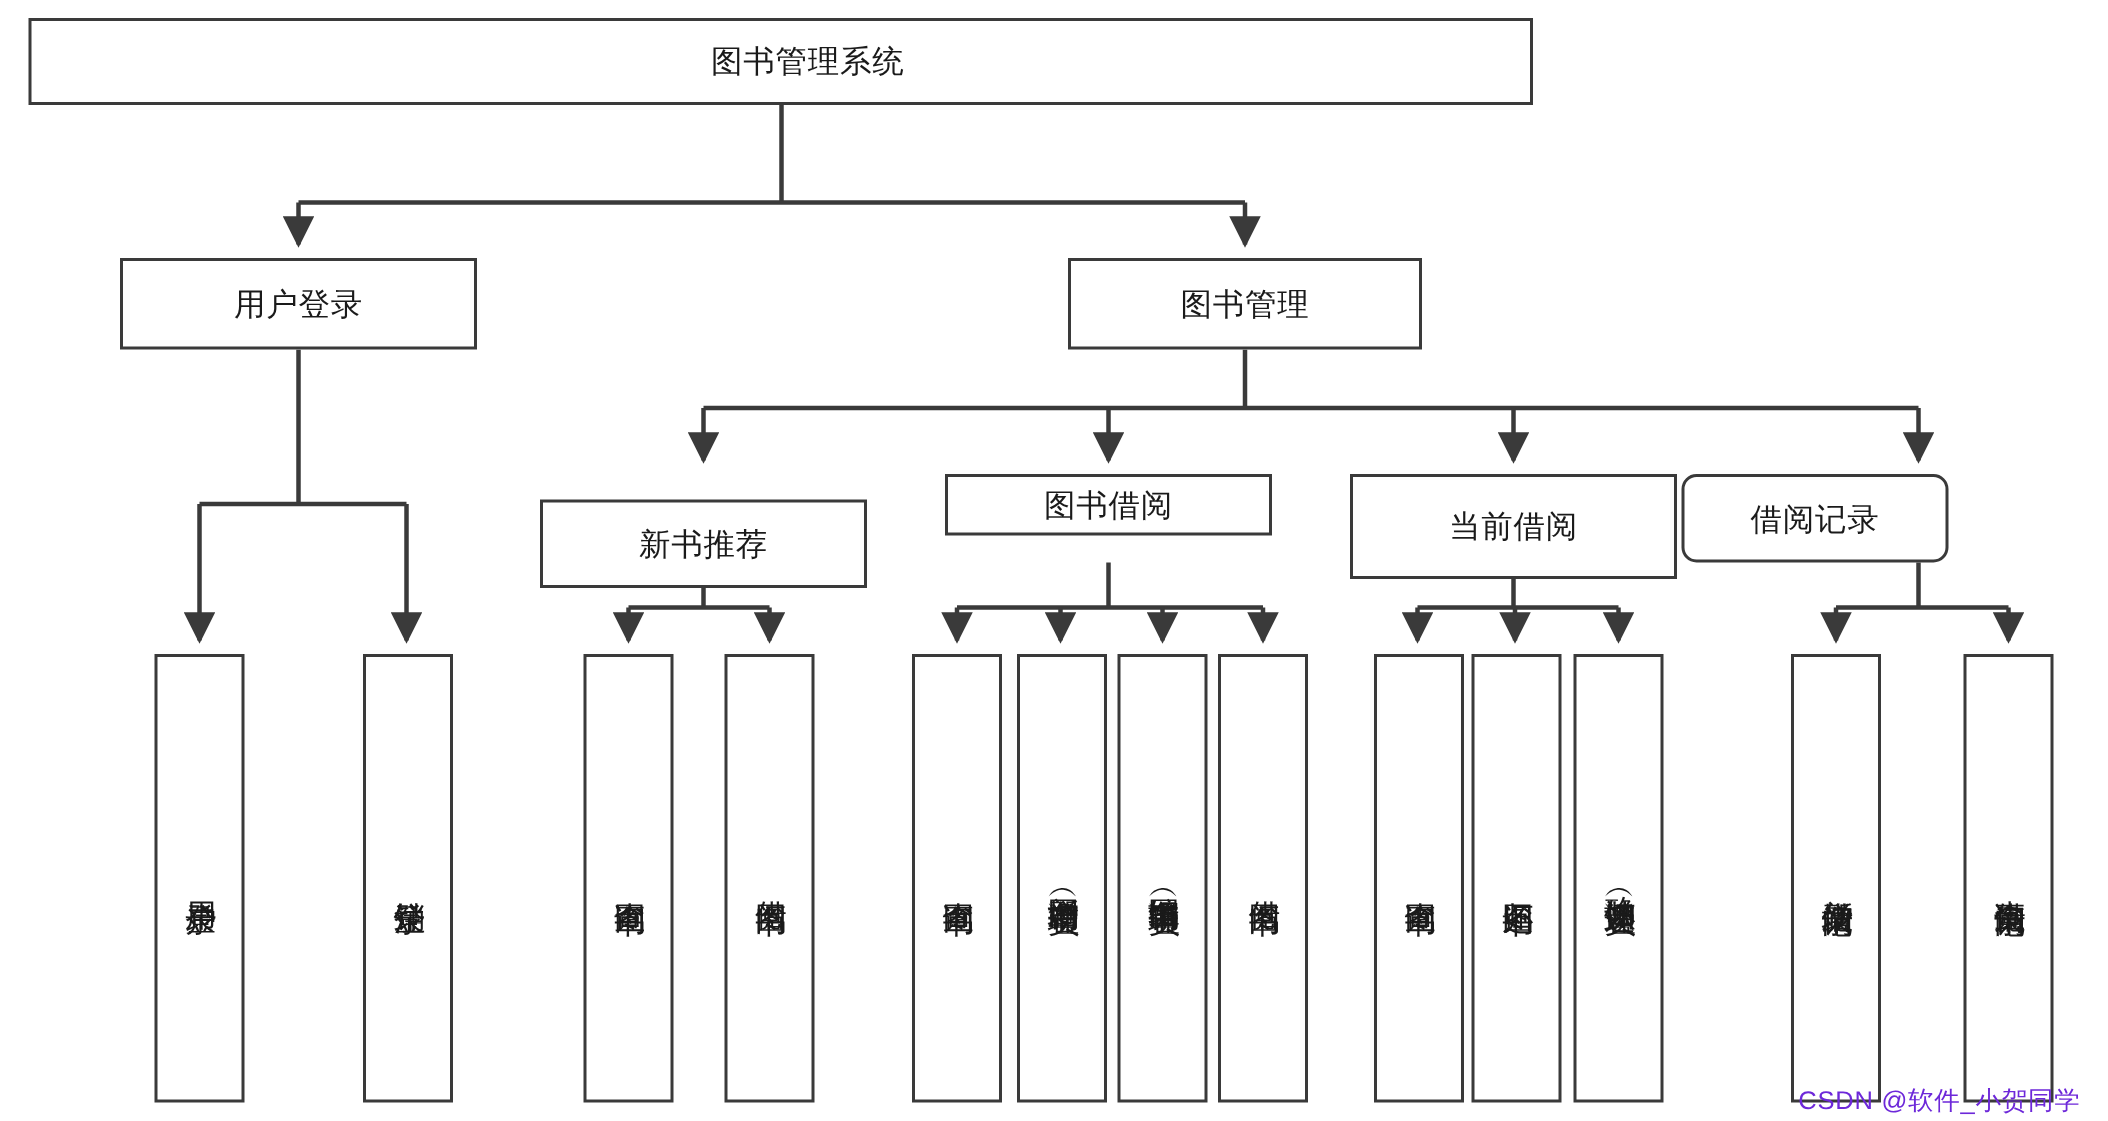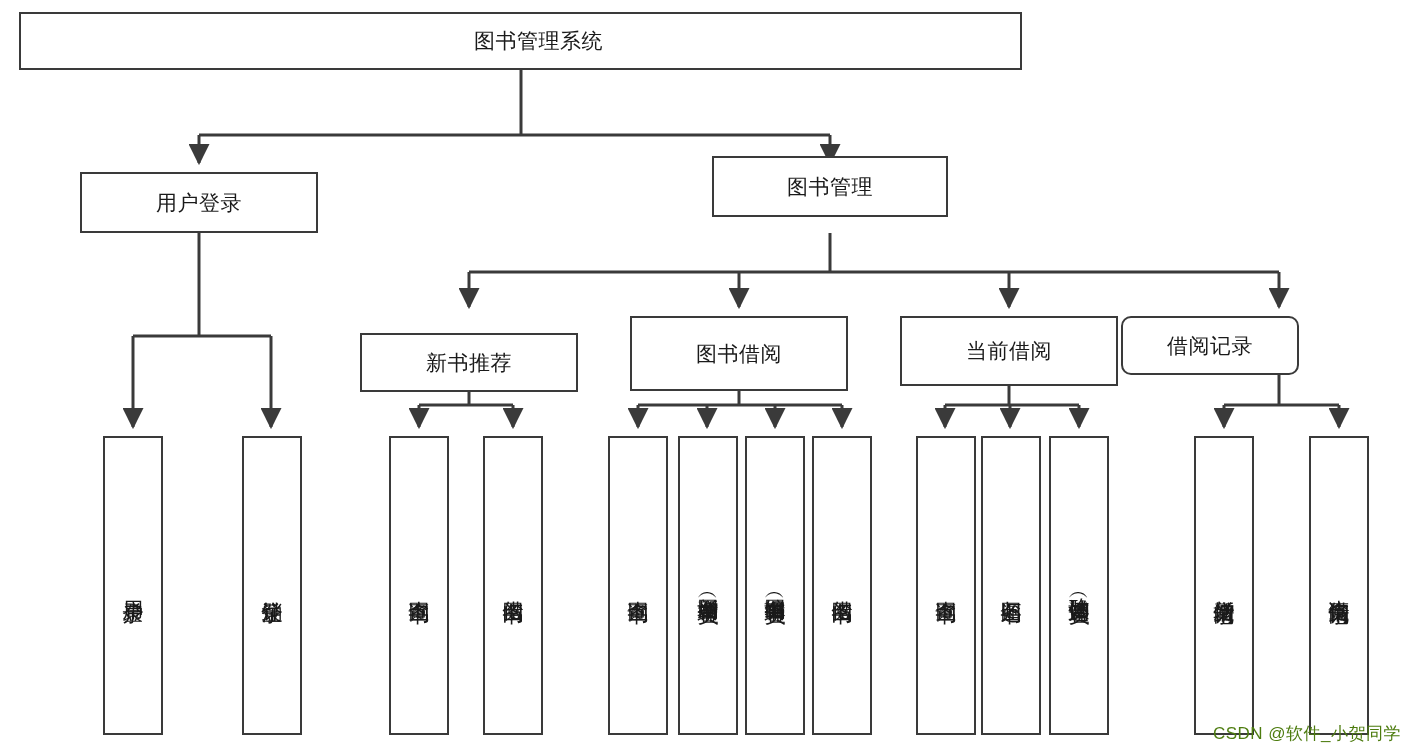--- a/index.html
+++ b/index.html
@@ -47,24 +47,24 @@
     padding: 4px 0;
   }
   .node.vertical .vtext {
     writing-mode: vertical-rl;
     text-orientation: upright;
     display: block;
     text-align: center;
   }
   .watermark {
     position: absolute;
-    right: 4px;
+    right: 18px;
     bottom: 2px;
     font-size: 17px;
-    color: #4d7c0f;
+    color: #6d28d9;
     white-space: nowrap;
     letter-spacing: 0.5px;
     pointer-events: none;
   }
 </style>
 </head>
 <body>
 
 <div id="canvas">
 
@@ -119,29 +119,29 @@
   </svg>
 
   <div class="node horizontal" style="left:19px; top:12px; width:1003px; height:58px;padding-left:36px;">
     <span>图书管理系统</span>
   </div>
 
   <div class="node horizontal" style="left:80px; top:172px; width:238px; height:61px;">
     <span>用户登录</span>
   </div>
 
-  <div class="node horizontal" style="left:712px; top:156px; width:236px; height:61px;">
+  <div class="node horizontal" style="left:712px; top:172px; width:236px; height:61px;">
     <span>图书管理</span>
   </div>
 
   <div class="node horizontal" style="left:360px; top:333px; width:218px; height:59px;">
     <span>新书推荐</span>
   </div>
 
-  <div class="node horizontal" style="left:630px; top:316px; width:218px; height:75px;">
+  <div class="node horizontal" style="left:630px; top:316px; width:218px; height:41px;">
     <span>图书借阅</span>
   </div>
 
   <div class="node horizontal" style="left:900px; top:316px; width:218px; height:70px;">
     <span>当前借阅</span>
   </div>
 
   <div class="node horizontal" style="left:1121px; top:316px; width:178px; height:59px;border-radius:10px;">
     <span>借阅记录</span>
   </div>

